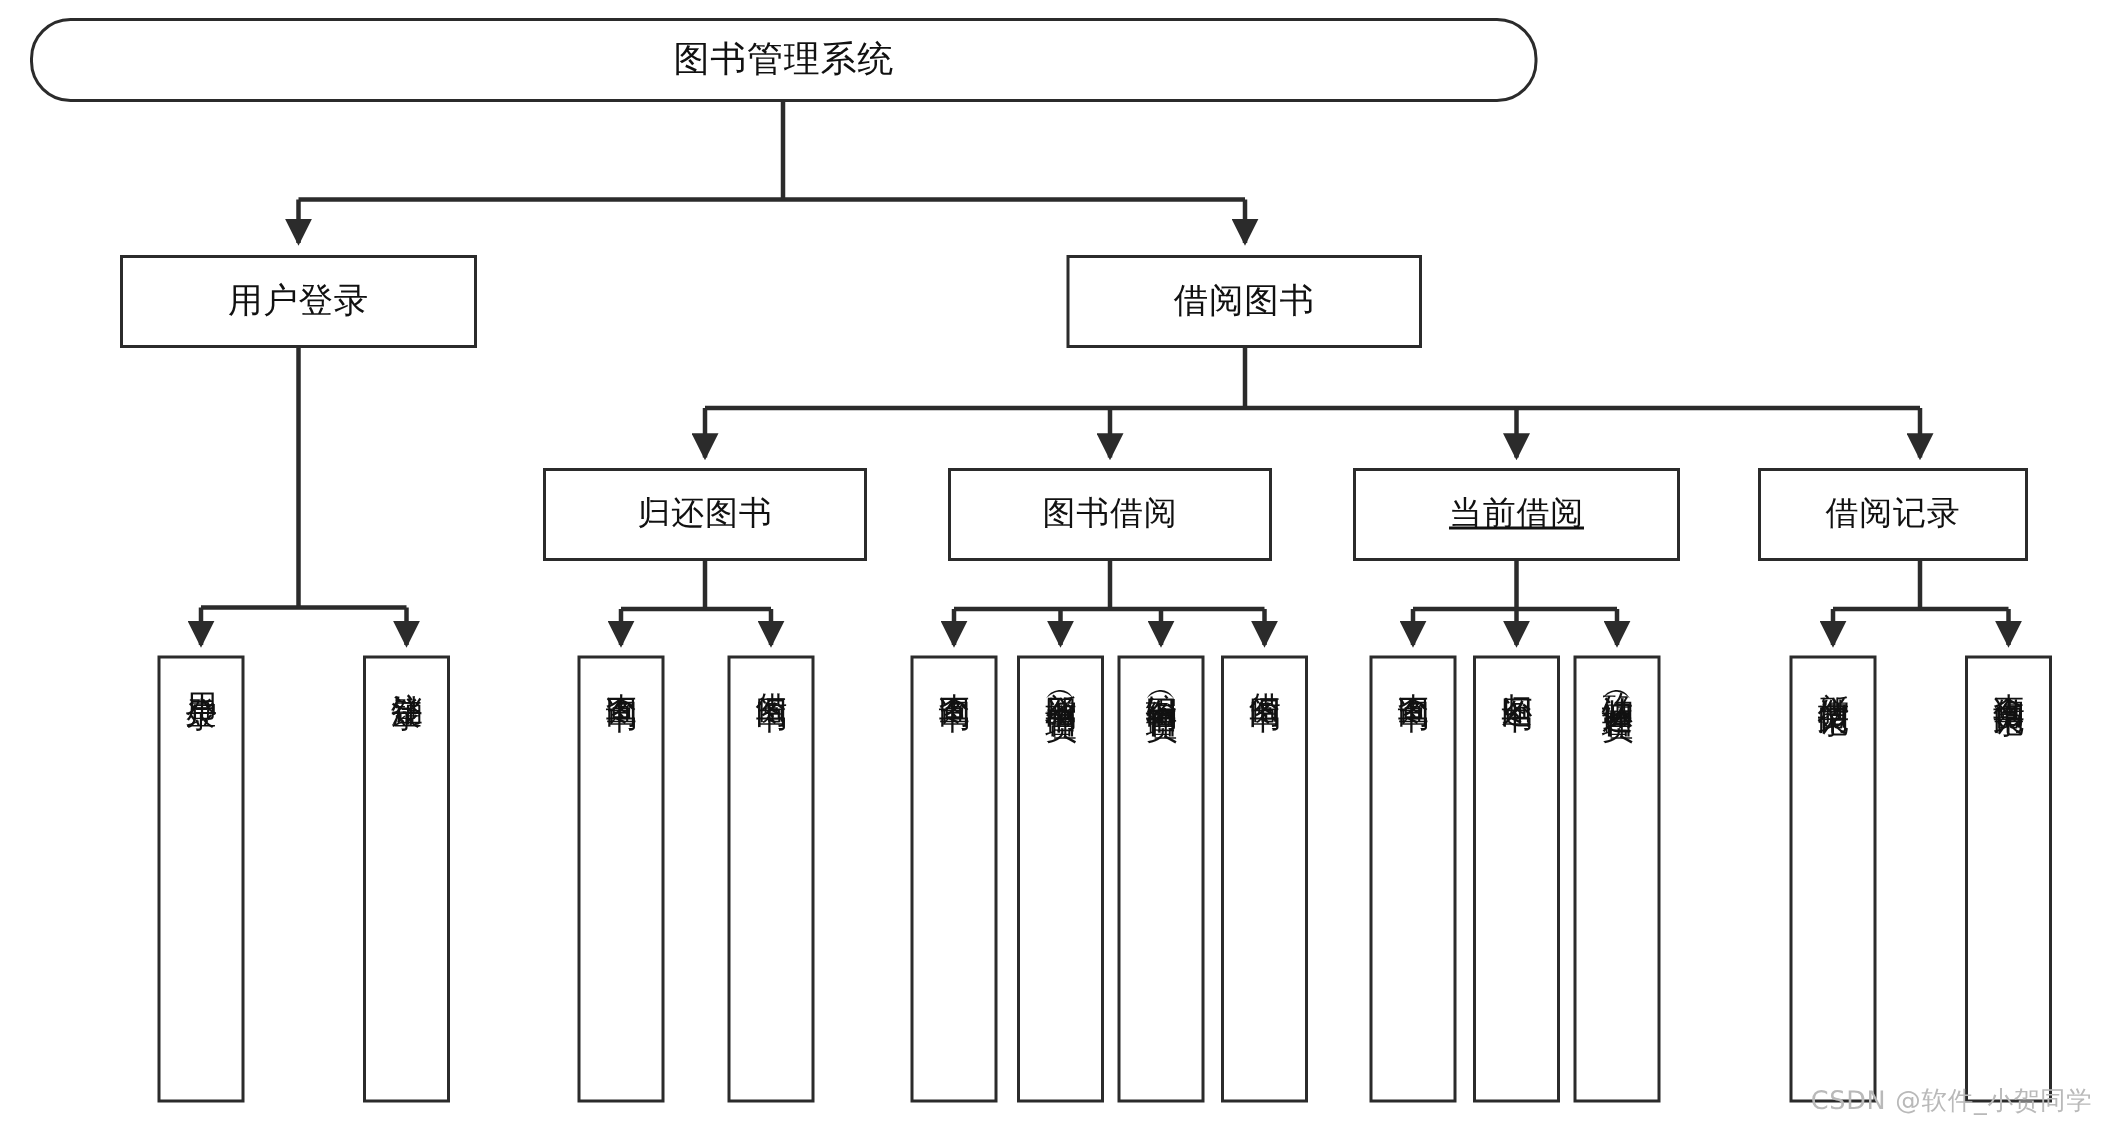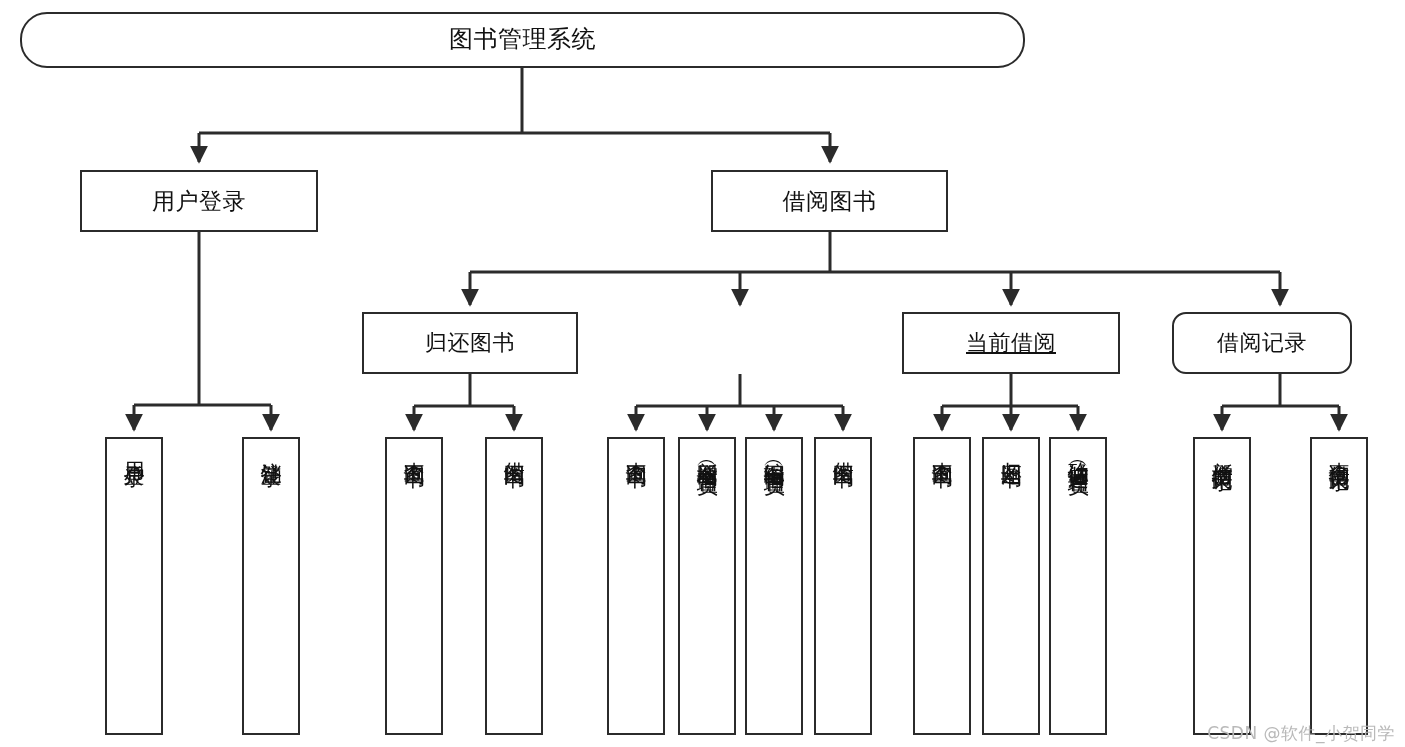--- a/index.html
+++ b/index.html
@@ -140,24 +140,27 @@
   <div class="node level-2" style="left:80px; top:170px; width:238px; height:62px;">
     <span class="label">用户登录</span>
   </div>
   <div class="node level-2" style="left:711px; top:170px; width:237px; height:62px;">
     <span class="label">借阅图书</span>
   </div>
 
   <div class="node level-3" style="left:362px; top:312px; width:216px; height:62px;">
     <span class="label">归还图书</span>
   </div>
+  <div class="node level-3" style="left:632px; top:312px; width:216px; height:62px;">
+    <span class="label">图书借阅</span>
+  </div>
   <div class="node level-3" style="left:902px; top:312px; width:218px; height:62px;text-decoration:underline;">
     <span class="label">当前借阅</span>
   </div>
-  <div class="node level-3" style="left:1172px; top:312px; width:180px; height:62px;border-radius:14px;">
+  <div class="node level-3" style="left:1172px; top:312px; width:180px; height:62px;">
     <span class="label">借阅记录</span>
   </div>
 
   <div class="node leaf" style="left:105px; top:437px; width:58px; height:298px;">
     <span class="label">用户登录</span>
   </div>
   <div class="node leaf" style="left:242px; top:437px; width:58px; height:298px;">
     <span class="label">注销登录</span>
   </div>
 

